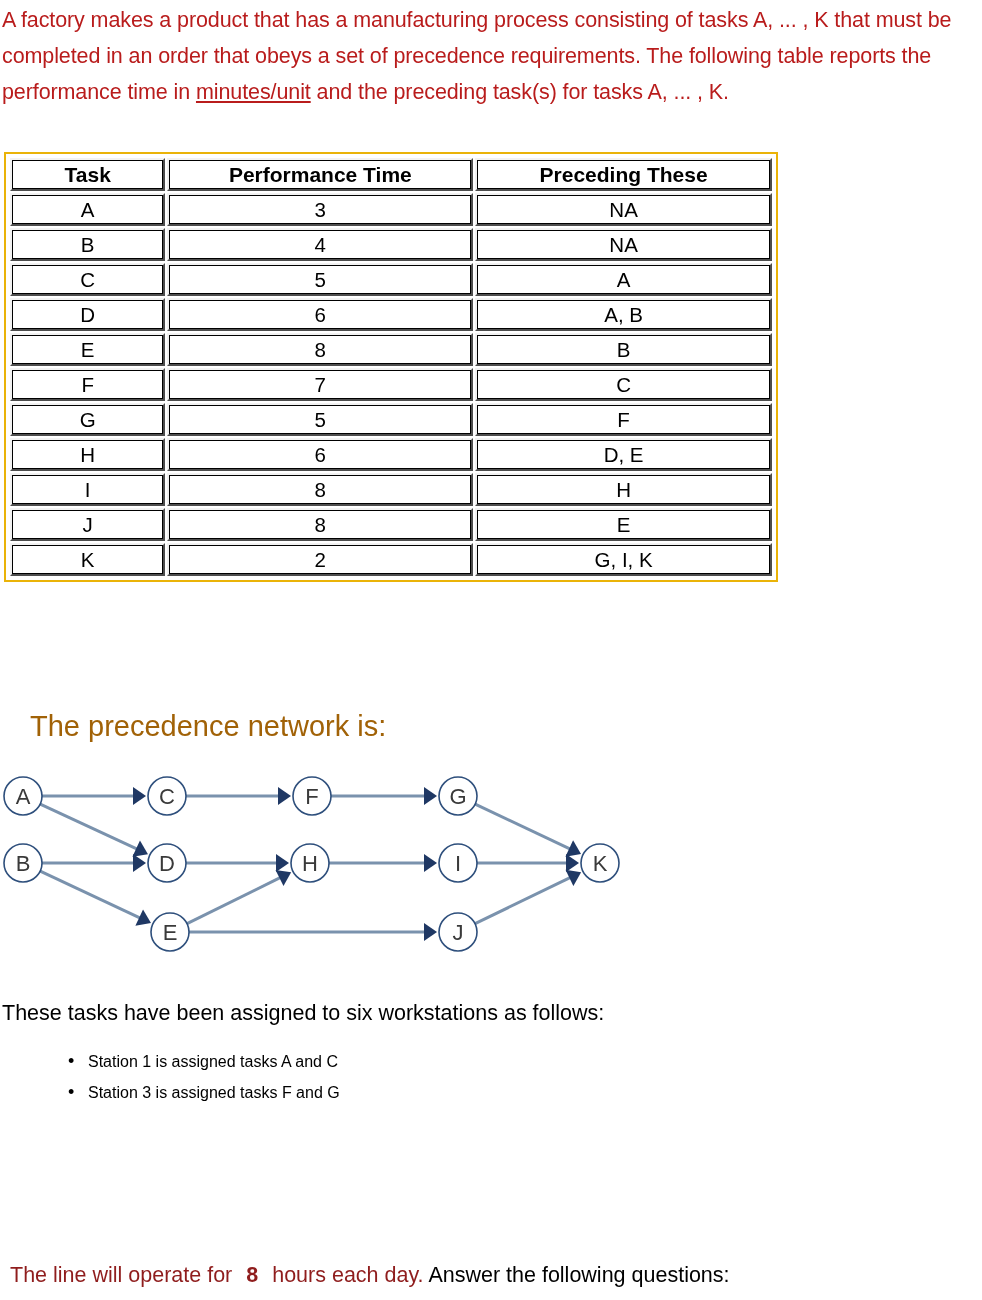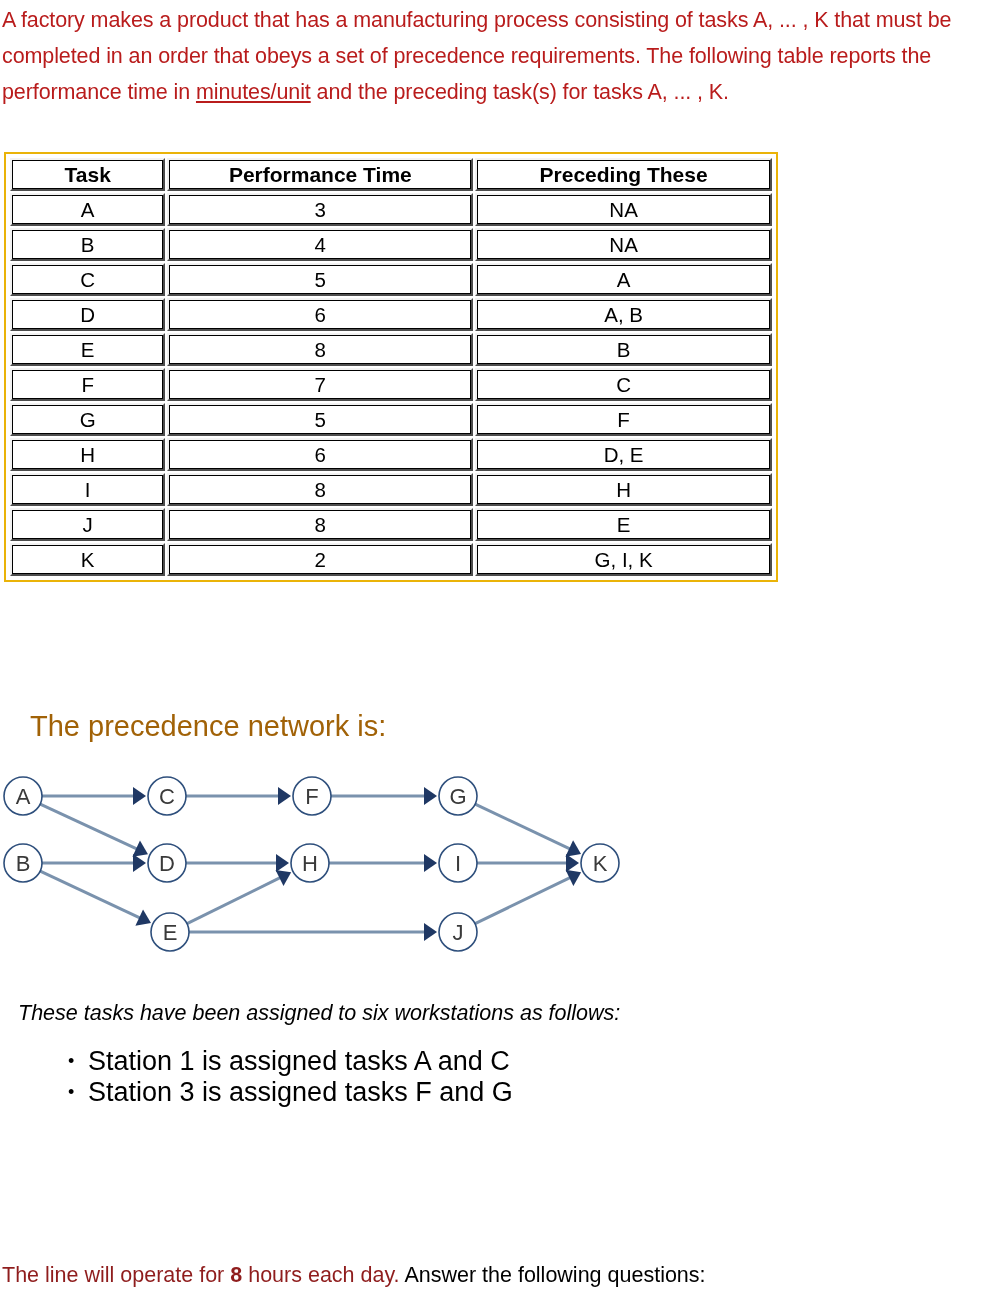--- a/index.html
+++ b/index.html
@@ -87,40 +87,39 @@
     left: 0px;
     top: 762px;
     width: 660px;
     height: 205px;
   }
   .network svg { display: block; }
 
   
   .ws-intro {
     position: absolute;
-    left: 18px;
+    left: 2px;
     top: 1000px;
     font-size: 21.5px;
     line-height: 27px;
     color: #000;
-    font-style: italic;
   }
 
   
   ul.stations {
     position: absolute;
     left: 0px;
     top: 1046px;
     margin: 0;
     padding: 0 0 0 88px;
     list-style: none;
     width: 700px;
   }
   ul.stations li {
-    font-size: 27px;
+    font-size: 16px;
     line-height: 31px;
     color: #000;
     position: relative;
   }
   ul.stations li::before {
     content: "\2022";
     position: absolute;
     left: -20px;
     top: 0;
     font-size: 18px;
@@ -129,21 +128,21 @@
 
   
   .closing {
     position: absolute;
     left: 2px;
     top: 1262px;
     font-size: 21.5px;
     line-height: 27px;
     white-space: nowrap;
   }
-  .closing .red { color: #8f1d1d; }
+  .closing .red { color: #8f1d1d; margin-left: 8px; }
   .closing .red b { font-weight: bold; color: #8f1d1d; }
   .closing .blk { color: #000; text-align: right; }
 </style>
 </head>
 <body>
 
 <div class="intro">
   <span>A factory makes a product that has a manufacturing process consisting of tasks A, ... , K that must be completed in an order that obeys a set of precedence requirements. The following table reports the performance time in </span><u>minutes/unit</u><span> and the preceding task(s) for tasks A, ... , K.</span>
 </div>
 

